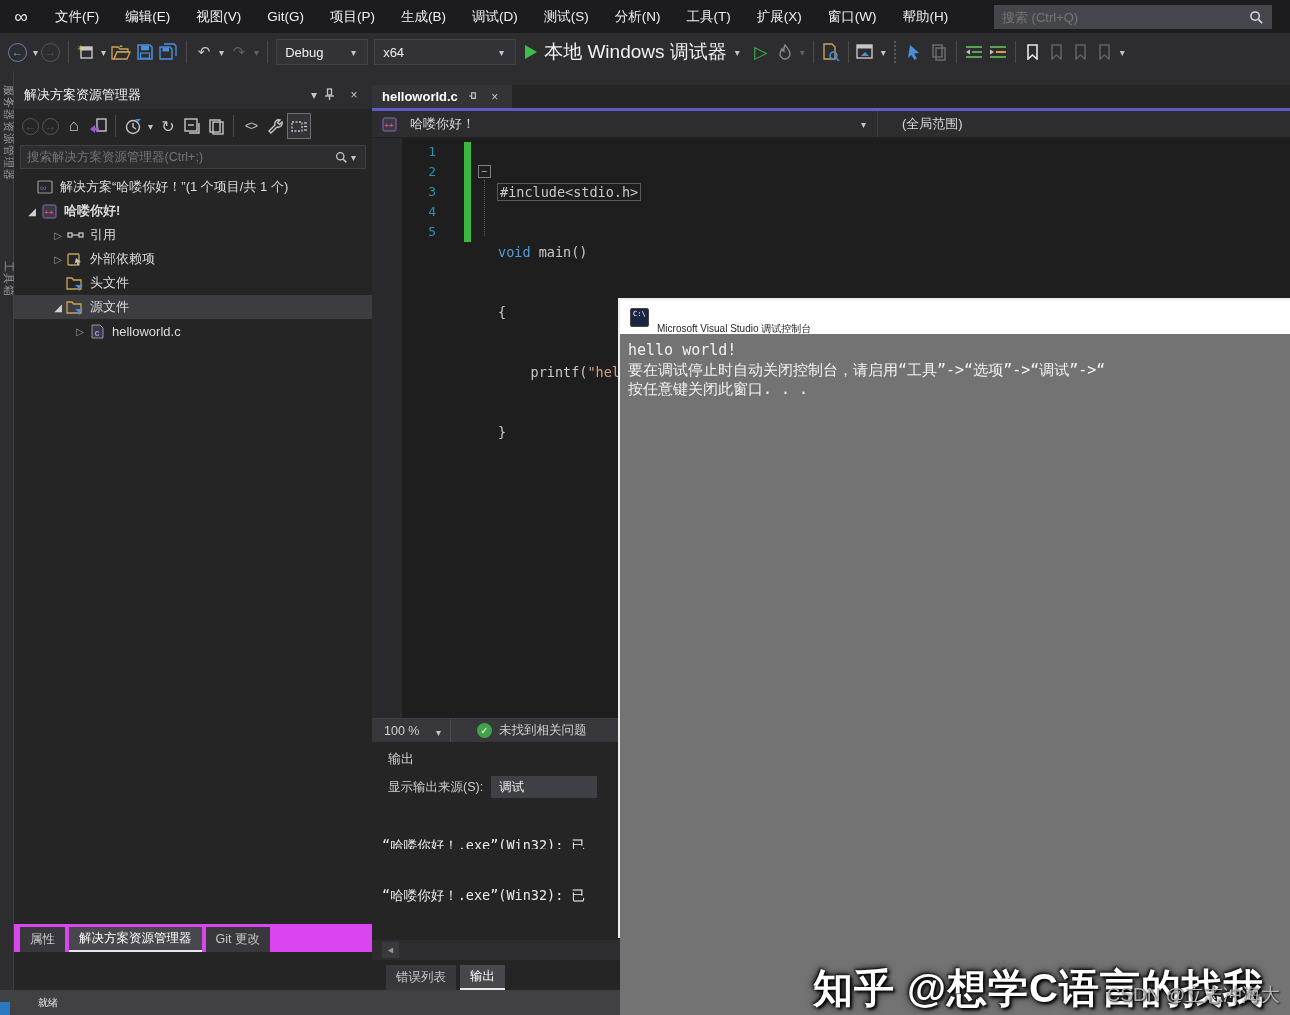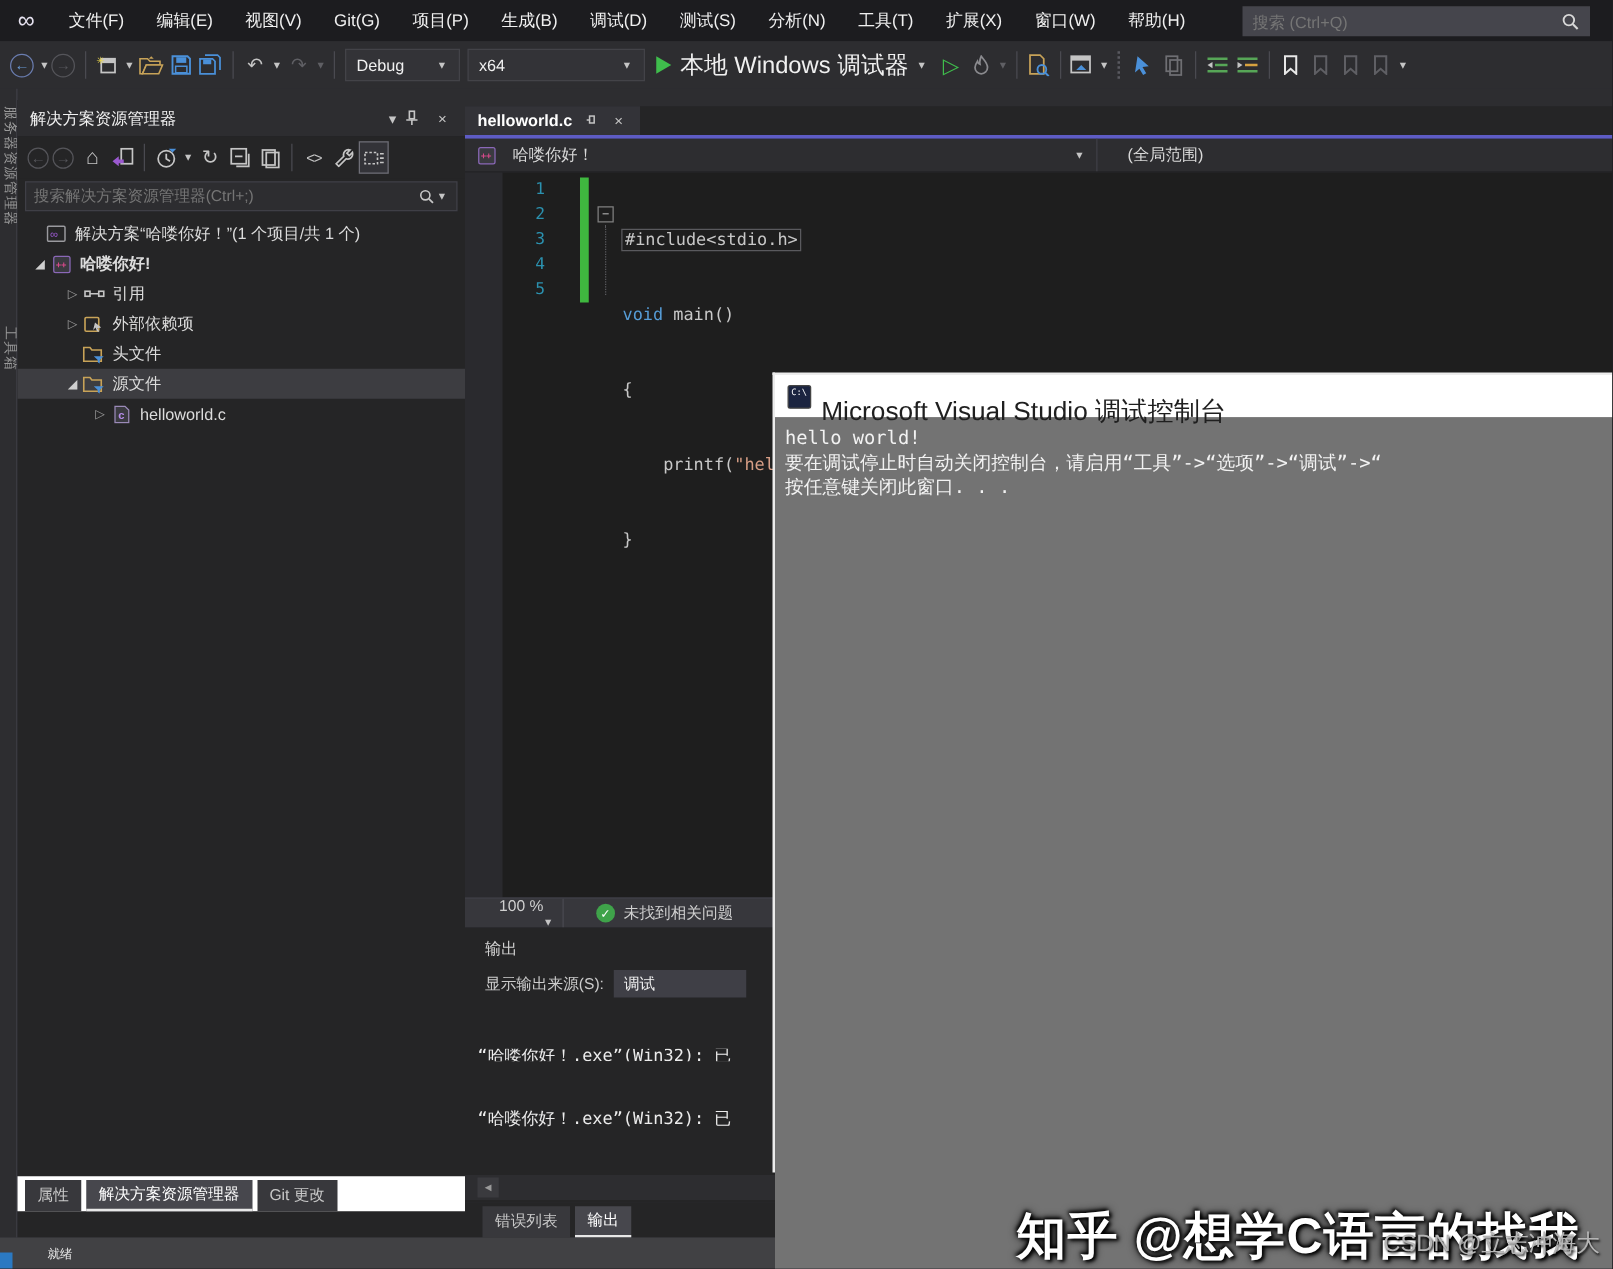--- a/index.html
+++ b/index.html
@@ -48,21 +48,21 @@
   .se-search { margin:2px 6px; height:24px; background:#2d2d30; border:1px solid #3f3f46; display:flex; align-items:center; padding:0 6px; }
   .se-search input { flex:1; background:transparent; border:none; outline:none; color:#bef264; font-size:12.5px; font-family:"Liberation Sans",sans-serif; }
   .tree { margin-top:6px; font-size:13px; color:#dcdcdc; }
   .trow { height:24px; display:flex; align-items:center; white-space:nowrap; }
   .trow.selected { background:#3d3d41; }
   .arrow { width:16px; font-size:10px; color:#cfcfcf; text-align:center; flex:none; }
   .arrow.hollow { color:#9a9a9a; }
   .ticon { width:18px; height:16px; margin-right:6px; display:flex; align-items:center; justify-content:center; flex:none; }
   .tlabel { overflow:hidden; }
   .bold { font-weight:bold; }
-  .se-tabs { position:absolute; left:0; bottom:21px; width:358px; height:28px; background:#ffffff; display:flex; align-items:flex-end; padding-left:6px; }
+  .se-tabs { position:absolute; left:0; bottom:38px; width:358px; height:28px; background:#d946ef; display:flex; align-items:flex-end; padding-left:6px; }
   .btab { height:25px; display:flex; align-items:center; padding:0 10px; font-size:12.5px; background:#38383c; color:#c8c8c8; margin-right:4px; }
   .btab.active { background:#47474d; color:#ffffff; border-bottom:2px solid #e8e8e8; }
 
   
   .tabstrip { position:absolute; left:372px; top:85px; width:918px; height:23px; background:#252526; display:flex; }
   .doc-tab { height:23px; background:#333338; display:flex; align-items:center; padding:0 8px 0 10px; }
   .doc-tab .t { font-size:13px; font-weight:bold; color:#ffffff; margin-right:10px; }
   .doc-tab .wbtn { width:18px; text-align:center; color:#c5c5c5; font-size:12px; }
   .purpline { position:absolute; left:372px; top:108px; width:918px; height:3px; }
   .navbar { position:absolute; left:372px; top:111px; width:918px; height:27px; background:#2d2d30; border-bottom:1px solid #222225; display:flex; align-items:center; }
@@ -76,42 +76,42 @@
   .gutnum { position:absolute; left:30px; top:4px; width:34px; text-align:right; font-family:"DejaVu Sans Mono",monospace; font-size:13px; line-height:20px; color:#2b91af; }
   .chgbar { position:absolute; left:92px; top:4px; width:7px; height:100px; background:#3fb83f; }
   .codelines { position:absolute; left:126px; top:4px; font-family:"DejaVu Sans Mono",monospace; font-size:13.5px; line-height:20px; color:#c8c8c8; white-space:pre; }
   .kw { color:#569cd6; }
   .str { color:#d69d85; }
   .curbox { outline:1px solid #5a5a5e; padding:0 2px; }
   .foldbox { position:absolute; left:106px; top:27px; width:13px; height:13px; border:1px solid #808080; color:#c8c8c8; font-size:10px; line-height:11px; text-align:center; background:#1e1e1e; }
   .foldguide { position:absolute; left:112px; top:42px; width:1px; height:56px; border-left:1px dotted #5a5a5e; }
 
   .zoombar { position:absolute; left:372px; top:718px; width:918px; height:24px; background:#37373c; border-top:1px solid #3f3f46; display:flex; align-items:center; font-size:12.5px; color:#d0d0d0; }
-  .zoomdd { display:flex; align-items:center; width:78px; padding-left:12px;flex-direction:column; }
+  .zoomdd { display:flex; align-items:flex-end; width:78px; padding-left:12px; }
   .zoomdd .caret { margin-left:auto; margin-right:6px; }
   .zsep { width:1px; height:100%; background:#4a4a50; margin-right:26px; }
   .okcirc { width:15px; height:15px; border-radius:50%; background:#3fa34a; color:#fff; font-size:10px; display:flex; align-items:center; justify-content:center; margin-right:7px; }
 
   
   .outpanel { position:absolute; left:372px; top:742px; width:918px; height:220px; background:#252526; }
   .outpanel .ptitle { padding:8px 0 0 16px; font-size:13px; color:#d0d0d0; height:32px; }
   .srcrow { display:flex; align-items:center; padding-left:16px; height:26px; font-size:12.5px; color:#cccccc; }
   .srcdd { width:106px; height:22px; background:#3f3f46; color:#f0f0f0; display:flex; align-items:center; padding-left:8px; margin-left:8px; font-size:12.5px; }
   .outtext { position:absolute; left:10px; top:60px; width:900px; font-family:"DejaVu Sans Mono",monospace; font-size:13.5px; line-height:18.6px; color:#ececec; white-space:pre; }
   .clipline { height:10px; overflow:hidden; position:relative; }
   .clipline span { position:absolute; left:0; bottom:-5px; }
   .hscroll { position:absolute; left:372px; top:940px; width:918px; height:20px; background:#2d2d30; display:flex; align-items:center; }
   .scrollbtn { width:17px; height:16px; background:#3a3a3e; color:#9a9a9a; font-size:9px; display:flex; align-items:center; justify-content:center; margin-left:10px; }
   .out-tabs { position:absolute; left:372px; top:962px; width:918px; height:28px; background:#252526; display:flex; align-items:flex-end; padding-left:14px; }
 
   
   .conwin { position:absolute; left:618px; top:298px; width:672px; height:640px; z-index:5; border-left:2px solid #ececec; border-top:2px solid #ececec; }
   .contitle { height:34px; background:#ffffff; display:flex; align-items:center; padding-left:10px; }
   .conicon { width:19px; height:19px; background:#1b2440; border:1px solid #444; border-radius:2px; color:#fff; font-size:7px; font-family:"DejaVu Sans Mono",monospace; padding:1px 0 0 2px; margin-right:8px; }
-  .contitle .t { font-size:21px; color:#1f1f1f;margin-top:23px; }
+  .contitle .t { font-size:10px; color:#1f1f1f;margin-top:23px; }
   .conbody { height:716px; background:#737373; padding:7px 0 0 8px; overflow:hidden; }
   .conbody .ln { font-family:"DejaVu Sans Mono",monospace; font-size:15px; line-height:19.5px; color:#f2f2f2; white-space:pre; }
 
   
   .statusbar { position:absolute; left:0; top:990px; width:1290px; height:25px; background:#414144; display:flex; align-items:center; font-size:10px; color:#ececec; }
   .statusbar .txt { margin-left:38px; }
   .bluechip { position:absolute; left:0; top:1002px; width:10px; height:13px; background:#2b79c2; }
 
   
   .wm-zhihu { position:absolute; right:26px; top:961px; z-index:9; font-size:40px; font-weight:bold; color:#ffffff; text-shadow:2px 2px 3px #000, -1px -1px 3px #000, 0 0 8px #000; letter-spacing:1px; }

